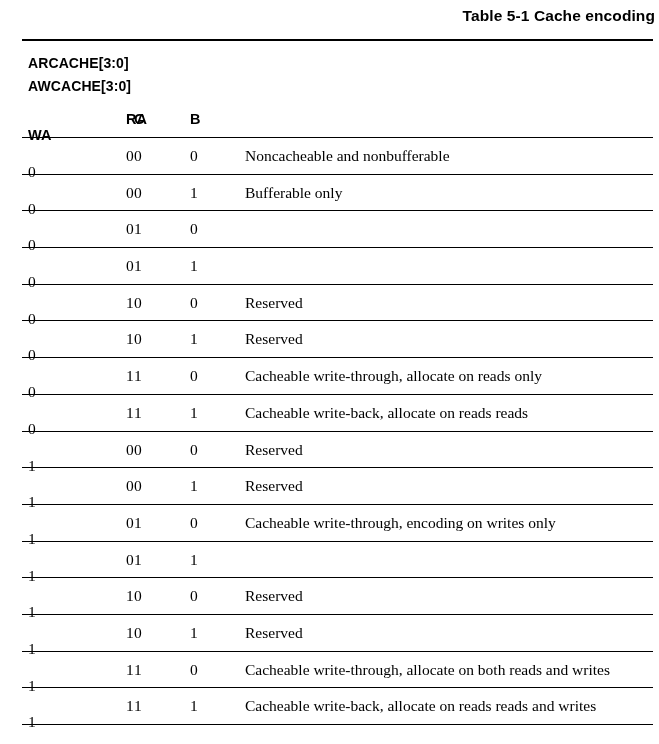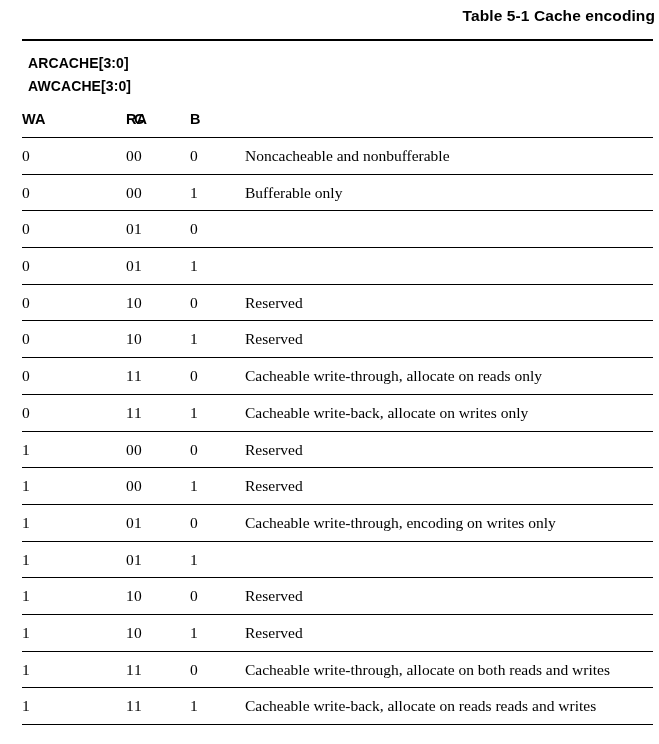--- a/index.html
+++ b/index.html
@@ -98,21 +98,21 @@
     font-size: 15.5px;
     color: #000000;
   }
   .row .cell {
     position: absolute;
     top: 9px;
     white-space: nowrap;
   }
 
   
-  .c-wa   { left: 0;   }
+  .c-wa   { left: 6px; margin-top: 16px;   }
   .c-ra   { left: 58px; margin-left: 46px;  }
   .c-c    { left: 112px; }
   .c-b    { left: 168px; }
   .c-attr { left: 223px; }
 </style>
 </head>
 <body>
 
 <div id="page">
 
@@ -188,21 +188,21 @@
           <span class="cell c-c">1</span>
           <span class="cell c-b">0</span>
           <span class="cell c-attr">Cacheable write-through, allocate on reads only</span>
         </div>
         <div class="rule-thin"></div>
         <div class="row">
           <span class="cell c-wa">0</span>
           <span class="cell c-ra">1</span>
           <span class="cell c-c">1</span>
           <span class="cell c-b">1</span>
-          <span class="cell c-attr">Cacheable write-back, allocate on writes only</span>
+          <span class="cell c-attr">Cacheable write-back, allocate on reads reads</span>
         </div>
         <div class="rule-thin"></div>
         <div class="row">
           <span class="cell c-wa">1</span>
           <span class="cell c-ra">0</span>
           <span class="cell c-c">0</span>
           <span class="cell c-b">0</span>
           <span class="cell c-attr">Reserved</span>
         </div>
         <div class="rule-thin"></div>

